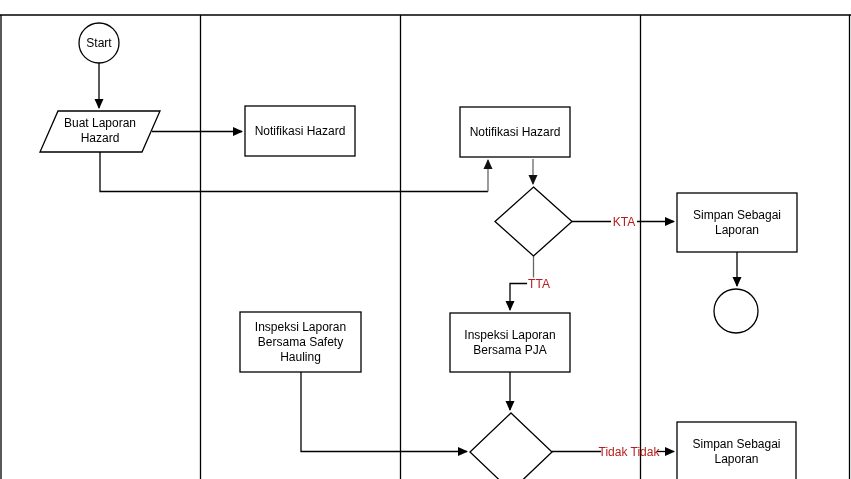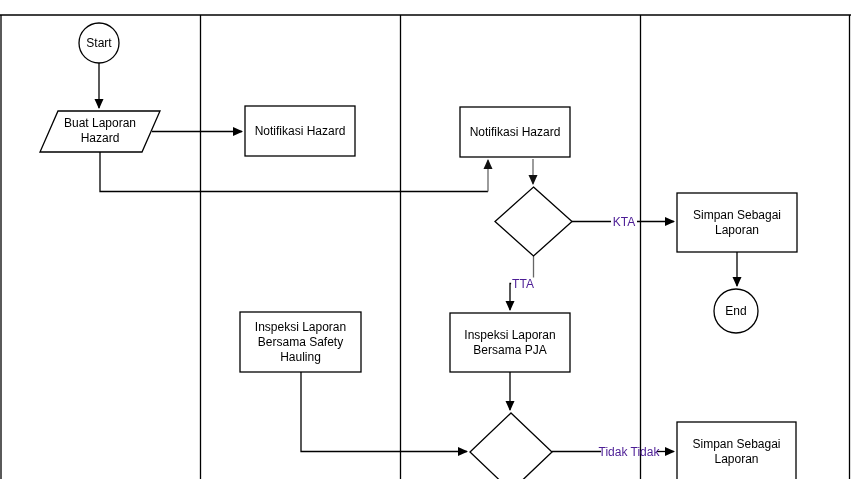--- a/index.html
+++ b/index.html
@@ -16,21 +16,21 @@
     position:absolute;
     display:flex;align-items:center;justify-content:center;
     text-align:center;
     font-size:12px;line-height:15px;color:#000;
     white-space:pre-line;
     pointer-events:auto;
   }
   .edge-label{
     position:absolute;
     transform:translate(-50%,-50%);
-    font-size:12px;line-height:13px;color:#4c1d95;
+    font-size:12px;line-height:13px;color:#b91c1c;
     white-space:nowrap;
   }
   .edge-label.bg{background:#ffffff;padding:0 1px;}
 </style>
 </head>
 <body>
 
 <div class="canvas">
 
   <svg width="851" height="479" viewBox="0 0 851 479">
@@ -85,26 +85,25 @@
     </g>
   </svg>
 
   <div class="node-label" style="left:79px;top:10px;width:40px;height:40px">Start</div>
   <div class="node-label" style="left:45px;top:97px;width:110px;height:42px">Buat Laporan
 Hazard</div>
   <div class="node-label" style="left:245px;top:93px;width:110px;height:50px">Notifikasi Hazard</div>
   <div class="node-label" style="left:460px;top:94px;width:110px;height:50px">Notifikasi Hazard</div>
   <div class="node-label" style="left:677px;top:180px;width:120px;height:59px">Simpan Sebagai
 Laporan</div>
-  <div class="node-label" style="left:714px;top:276px;width:44px;height:44px">End</div>
   <div class="node-label" style="left:240px;top:299px;width:121px;height:60px">Inspeksi Laporan
 Bersama Safety
 Hauling</div>
   <div class="node-label" style="left:450px;top:300px;width:120px;height:59px">Inspeksi Laporan
 Bersama PJA</div>
   <div class="node-label" style="left:677px;top:409px;width:119px;height:60px">Simpan Sebagai
 Laporan</div>
 
   <span class="edge-label" style="left:624px;top:209px">KTA</span>
-  <span class="edge-label bg" style="left:523px;top:271px">TTA</span>
+  <span class="edge-label bg" style="left:539px;top:271px">TTA</span>
   <span class="edge-label" style="left:629px;top:439px">Tidak Tidak</span>
 
 </div>
 
 </body></html>

